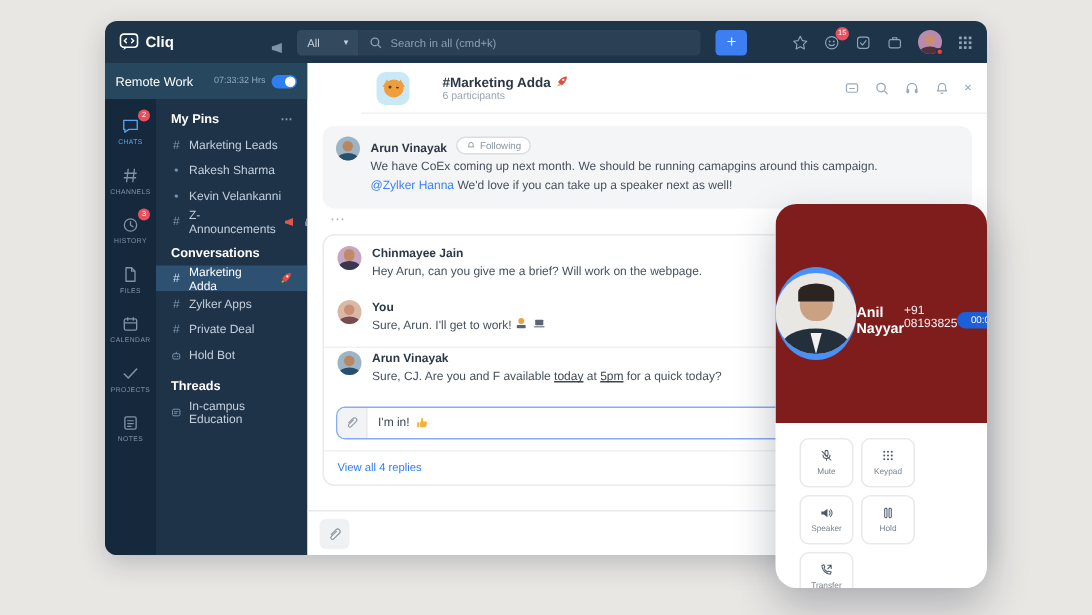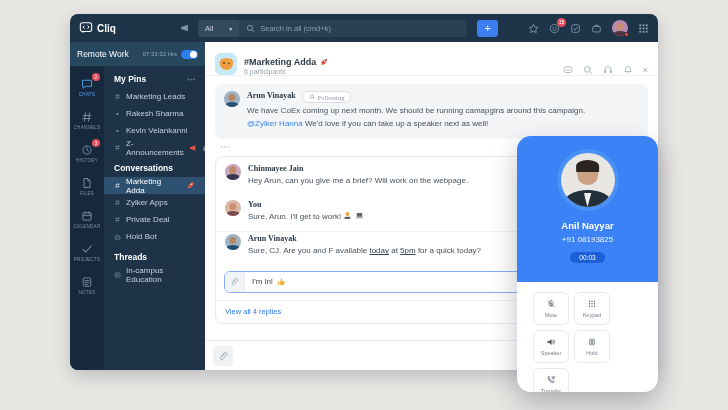--- a/index.html
+++ b/index.html
@@ -7,21 +7,21 @@
   body { position:relative; background:#e9e7e4; font-family:"Liberation Sans", sans-serif; overflow:hidden; }
   svg { display:block; }
 
   
   .app { position:absolute; left:70px; top:14px; width:588px; height:356px; border-radius:8px; overflow:hidden;
          background:#fff; box-shadow:0 6px 18px rgba(25,40,60,.22); display:flex; flex-direction:column; }
 
   
   .topbar { flex:0 0 28px; background:#1d3449; display:flex; align-items:center; padding:0 9px; gap:6px; }
   .logo { display:flex; align-items:center; gap:4px; color:#fff; font-size:10px; font-weight:bold; }
-  .tb-center { display:flex; align-items:center; flex:1; margin-left:58px; gap:8px; }
+  .tb-center { display:flex; align-items:flex-end; flex:1; margin-left:58px; gap:8px; }
   .all-select { height:17px; background:#33495e; color:#c6d1dc; font-size:7.5px; display:flex; align-items:center;
                 gap:16px; padding:0 7px; border-radius:3px 0 0 3px; }
   .searchbox { height:17px; flex:1; max-width:228px; background:#2b4054; border-radius:0 3px 3px 0; display:flex;
                align-items:center; gap:5px; padding:0 7px; color:#8aa0b4; font-size:7.5px; margin-left:-8px; }
   .plus-btn { width:21px; height:17px; background:#3d7ef2; border-radius:3px; color:#fff; font-size:11px;
               display:flex; align-items:center; justify-content:center; margin-left:2px; }
   .tb-right { display:flex; align-items:center; gap:10px; color:#93a6b8; margin-left:auto; }
   .tb-ic { position:relative; }
   .tb-badge { position:absolute; top:-5px; right:-6px; background:#e8505f; color:#fff; font-size:5px;
               min-width:9px; height:9px; border-radius:5px; display:flex; align-items:center; justify-content:center; padding:0 1px; }
@@ -52,39 +52,39 @@
   .sec-title { color:#fff; font-weight:bold; font-size:8.5px; padding:0 10px; margin:7px 0 4px; display:flex; align-items:center; justify-content:space-between; }
   .sec-menu { color:#8598ab; font-size:8px; }
   .side-item { height:17px; display:flex; align-items:center; gap:5px; padding:0 10px; font-size:8px; }
   .side-item .pre { width:7px; color:#7f93a8; text-align:center; flex:0 0 7px; }
   .side-item.active { background:#2e5172; color:#fff; }
   .side-item.active .pre { color:#cfe0ef; }
   .mini-ic { display:inline-flex; }
 
   
   .chat { flex:1; background:#fff; display:flex; flex-direction:column; min-width:0; }
-  .chat-header { flex:0 0 34px; border-bottom:1px solid #eef0f2; display:flex; align-items:flex-end; padding:0 10px; gap:7px; }
+  .chat-header { flex:0 0 34px; border-bottom:1px solid #eef0f2; display:flex; align-items:center; padding:0 10px; gap:22px;margin-left:36px; }
   .ch-avatar { width:22px; height:22px; border-radius:6px; background:#c9e9f6; display:flex; align-items:center; justify-content:center; }
   .cat { width:13px; height:12px; background:#f09d3e; border-radius:50%; position:relative; }
   .cat::before,.cat::after { content:""; position:absolute; top:-3px; border:3px solid transparent; border-bottom:5px solid #f09d3e; }
   .cat::before { left:-1px; } .cat::after { right:-1px; }
   .cat .eye { position:absolute; top:4px; width:2px; height:2px; border-radius:50%; background:#5a3c18; }
   .chat-title { font-size:9px; font-weight:bold; color:#2c3845; display:flex; align-items:center; gap:3px; }
   .participants { font-size:7px; color:#9aa5b1; margin-top:1px; }
   .chat-hicons { margin-left:auto; display:flex; gap:10px; color:#9aa8b5; align-items:center; }
   .x-glyph { font-size:9px; line-height:1; }
 
   .chat-body { flex:1; padding:8px 10px 0; overflow:hidden; }
 
   .msg-card { background:#f4f5f7; border-radius:8px; padding:7px 9px 8px; }
   .msg-row { display:flex; gap:7px; }
   .avatar { width:16px; height:16px; border-radius:50%; flex:0 0 16px; position:relative; overflow:hidden; background:var(--bgc,#dfe3e6); }
   .avatar .head { position:absolute; top:17%; left:50%; transform:translateX(-50%); width:46%; height:46%; border-radius:50%; background:var(--skin,#c69c7b); }
   .avatar .torso { position:absolute; bottom:-14%; left:50%; transform:translateX(-50%); width:88%; height:48%; border-radius:50% 50% 0 0; background:var(--suit,#31475e); }
-  .msg-name { font-size:8px; font-weight:bold; color:#2c3845; display:flex; align-items:flex-start; gap:6px;font-family:Liberation Serif, serif; }
+  .msg-name { font-size:8px; font-weight:bold; color:#2c3845; display:flex; align-items:flex-end; gap:6px; }
   .follow-pill { border:1px solid #dadde2; background:#fff; border-radius:8px; font-size:6.5px; font-weight:normal;
                  color:#8b95a1; padding:1.5px 6px; display:flex; align-items:center; gap:3px; }
   .msg-text { font-size:8px; color:#46515d; line-height:1.6; margin-top:2px; }
   .mention { color:#3b82f0; }
   .ulink { color:#3c4752; text-decoration:underline; }
   .more-dots { color:#a8b1bb; font-size:10px; letter-spacing:1.5px; margin:3px 0 1px 5px; line-height:1; }
 
   .thread-card { border:1px solid #e8eaee; border-radius:8px; margin-top:4px; background:#fff; }
   .t-msg { padding:7px 9px 6px; }
   .t-msg.parent { border-bottom:1px solid #f0f1f4; }
@@ -93,21 +93,21 @@
   .reply-text { font-size:8px; color:#3c4752; padding:0 7px; display:flex; align-items:center; gap:4px; }
   .view-replies { margin-top:7px; border-top:1px solid #f0f1f4; padding:6px 9px 7px; color:#2f7bf5; font-size:7.5px; }
 
   .composer { flex:0 0 30px; border-top:1px solid #e8eaee; display:flex; align-items:center; padding:0 8px; gap:6px; }
   .comp-clip { width:20px; height:20px; background:#eff1f3; border-radius:4px; display:flex; align-items:center; justify-content:center; color:#8a94a0; }
   .comp-input { flex:1; height:20px; font-size:8px; border:none; outline:none; color:#3c4752; background:transparent; }
 
   
   .call-card { position:absolute; left:517px; top:136px; width:141px; height:256px; border-radius:14px; background:#fff;
                box-shadow:0 12px 28px rgba(20,30,55,.28); overflow:hidden; display:flex; flex-direction:column; z-index:5; }
-  .call-top { flex:0 0 146px; background:#3b82f6; display:flex; flex-direction:column; align-items:center; padding-top:13px; }
+  .call-top { flex:0 0 146px; background:#7f1d1d; display:flex; flex-direction:row; align-items:center; }
   .ring { width:62px; height:62px; border-radius:50%; background:#4a91f7; display:flex; align-items:center; justify-content:center; }
   .call-avatar { width:54px; height:54px; border-radius:50%; background:#e9e7e4; position:relative; overflow:hidden; }
   .call-avatar .hair { position:absolute; top:13%; left:50%; transform:translateX(-50%); width:44%; height:22%; border-radius:50% 50% 0 0; background:#2c2420; }
   .call-avatar .head { position:absolute; top:18%; left:50%; transform:translateX(-50%); width:40%; height:42%; border-radius:46%; background:#caa183; }
   .call-avatar .suit { position:absolute; bottom:-12%; left:50%; transform:translateX(-50%); width:86%; height:44%; border-radius:50% 50% 0 0; background:#23303c; }
   .call-avatar .shirt { position:absolute; bottom:0; left:50%; transform:translateX(-50%); width:14%; height:26%; background:#f2f2f2; clip-path:polygon(50% 100%,0 0,100% 0); }
   .call-name { color:#fff; font-size:9.5px; font-weight:bold; margin-top:9px; }
   .call-number { color:rgba(255,255,255,.93); font-size:8px; margin-top:4px; }
   .call-timer { margin-top:8px; background:#1c5fd6; color:#fff; font-size:6.5px; padding:2px 9px; border-radius:8px; }
   .call-bottom { flex:1; padding:10px 16px 0; }

